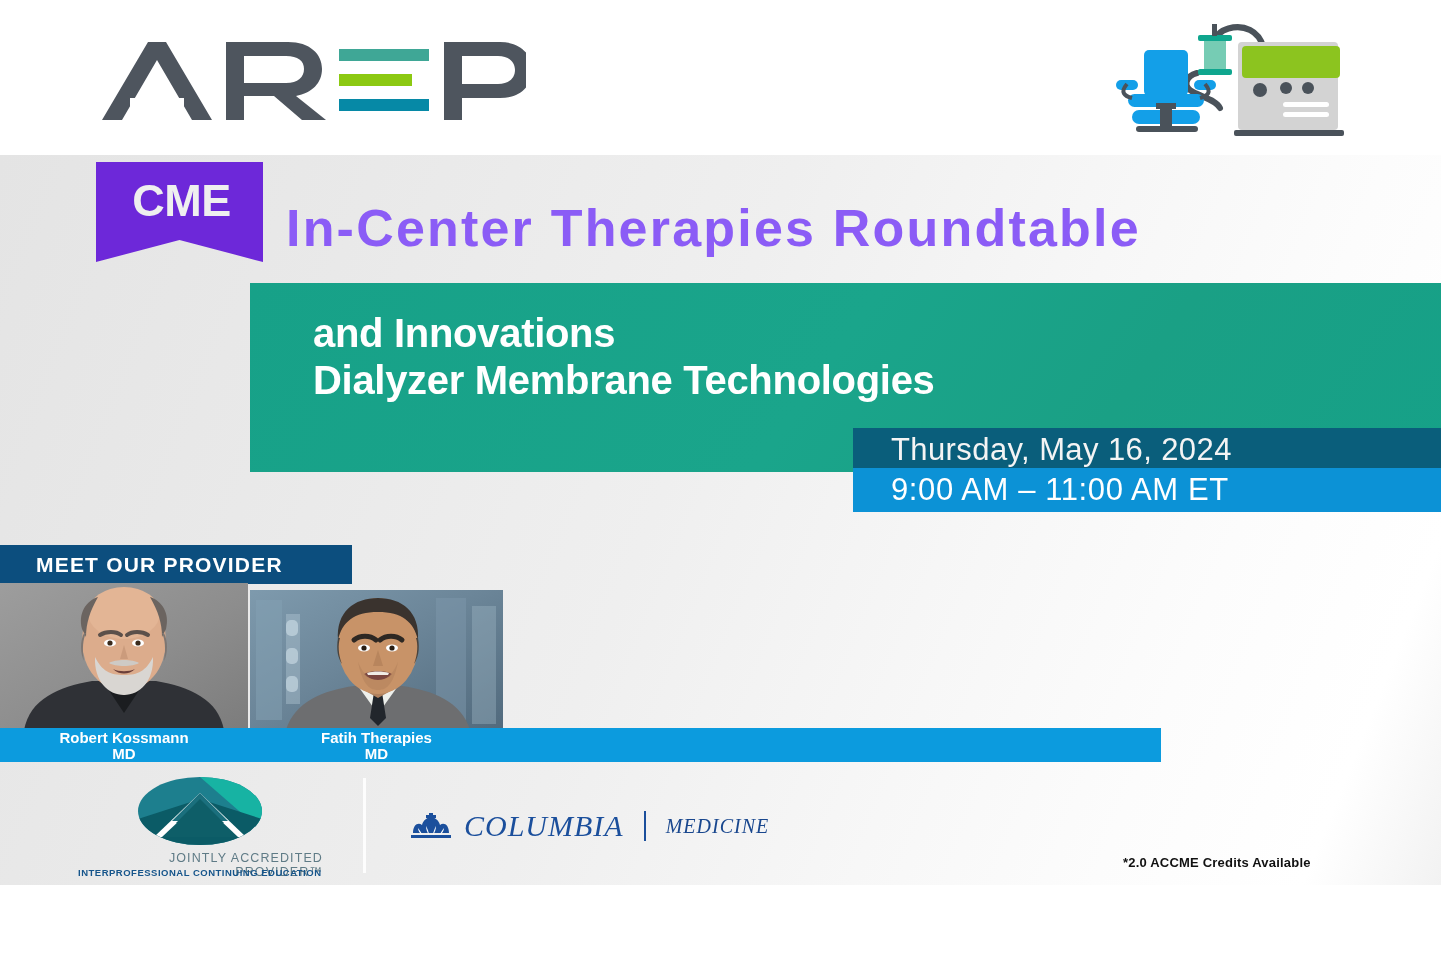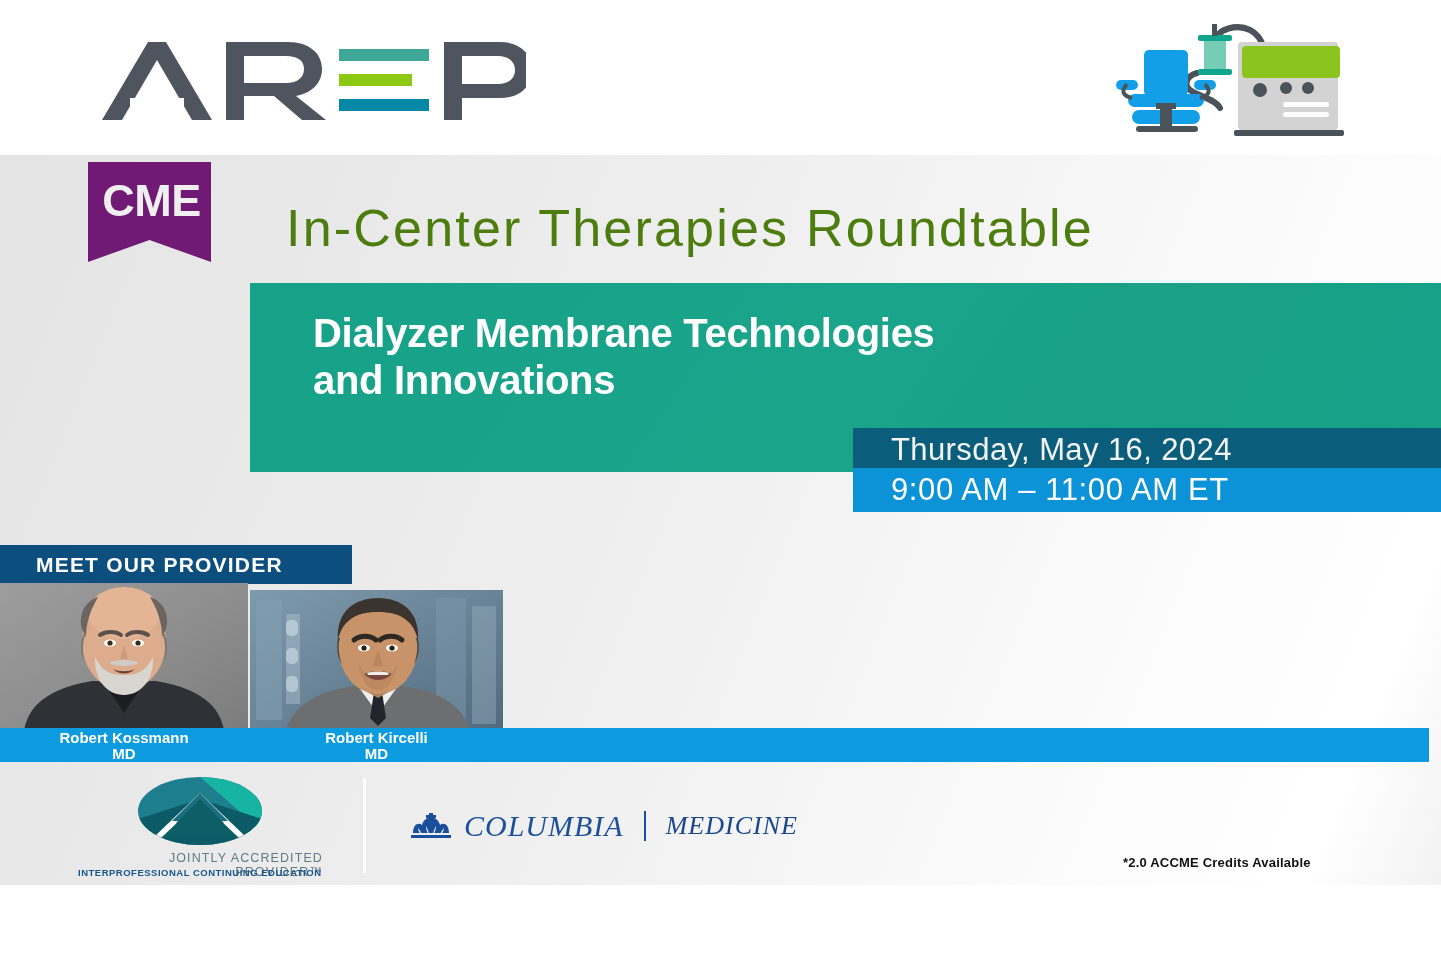--- a/index.html
+++ b/index.html
@@ -47,23 +47,23 @@
   .body-bg {
     position: absolute;
     left: 0; top: 155px;
     width: 1441px; height: 730px;
     background: linear-gradient(112deg, #e4e4e4 0%, #e9e9e9 22%, #efefef 46%, #f7f7f7 66%, #fcfcfc 80%, #ffffff 92%, #f2f2f2 100%);
   }
 
   
   .cme-badge {
     position: absolute;
-    left: 88px; top: 162px;
-    width: 123px; height: 100px;
-    background: #701a75;
+    left: 96px; top: 162px;
+    width: 167px; height: 100px;
+    background: #6d28d9;
     -webkit-clip-path: polygon(0 0, 100% 0, 100% 100%, 50% 78%, 0 100%);
     clip-path: polygon(0 0, 100% 0, 100% 100%, 50% 78%, 0 100%);
     display: flex;
     align-items: flex-start;
     justify-content: center;
   }
   .cme-badge span {
     color: #efefef;
     font-weight: bold;
     font-size: 45px;
@@ -72,22 +72,22 @@
     margin-top: 16px;
     margin-left: 4px;
   }
 
   
   .main-title {
     position: absolute;
     left: 286px; top: 198px;
     width: 1120px;
     font-size: 52px;
-    font-weight: 400;
-    color: #4d7c0f;
+    font-weight: 700;
+    color: #8b5cf6;
     letter-spacing: 2.2px;
     white-space: nowrap;
   }
 
   
   .teal-band {
     position: absolute;
     left: 250px; top: 283px;
     width: 1191px; height: 189px;
     background: linear-gradient(125deg, #17A188 0%, #1AA58B 48%, #1AA085 72%, #16A188 100%);
@@ -152,21 +152,21 @@
   .photo {
     position: absolute;
     overflow: hidden;
   }
   .photo-1 { left: 0; top: 583px; width: 248px; height: 147px; }
   .photo-2 { left: 250px; top: 590px; width: 253px; height: 140px; }
 
   .names-band {
     position: absolute;
     left: 0; top: 728px;
-    width: 1429px; height: 34px;
+    width: 1161px; height: 34px;
     background: #0C9BDE;
   }
   .name-block {
     position: absolute;
     top: 2px;
     color: #ffffff;
     font-size: 15px;
     font-weight: bold;
     line-height: 1.08;
     text-align: center;
@@ -223,21 +223,21 @@
     letter-spacing: 1px;
   }
   .columbia-bar {
     width: 2px; height: 30px;
     background: #1B4F9C;
     margin: 0 20px;
   }
   .medicine-word {
     font-family: "Liberation Serif", serif;
     color: #19478E;
-    font-size: 26px;
+    font-size: 20px;
     letter-spacing: 1px;
   }
 
   .credits {
     position: absolute;
     left: 1123px; top: 855px;
     color: #111111;
     font-size: 13px;
     font-weight: bold;
     letter-spacing: 0.2px;
@@ -303,22 +303,22 @@
   <div class="body-bg"></div>
 
   <div class="cme-badge">
     <span>CME</span>
   </div>
 
   <div class="main-title">In-Center Therapies Roundtable</div>
 
   <div class="teal-band">
     <div class="subtitle">
+      <div>and Innovations</div>
       <div>Dialyzer Membrane Technologies</div>
-      <div>and Innovations</div>
     </div>
   </div>
 
   <div class="date-band">
     <span>Thursday, May 16, 2024</span>
   </div>
   <div class="time-band">
     <span>9:00 AM – 11:00 AM ET</span>
   </div>
 
@@ -430,21 +430,21 @@
       </g>
     </svg>
   </div>
 
   <div class="names-band">
     <div class="name-block name-1">
       <div>Robert Kossmann</div>
       <div>MD</div>
     </div>
     <div class="name-block name-2">
-      <div>Robert Kircelli</div>
+      <div>Fatih Therapies</div>
       <div>MD</div>
     </div>
   </div>
 
   <div class="jap-logo">
     <svg viewBox="0 0 245 74" width="245" height="74" aria-hidden="true">
       <defs>
         <clipPath id="ellipClip">
             <ellipse cx="122" cy="36" rx="62" ry="34"></ellipse>
           </clipPath>

